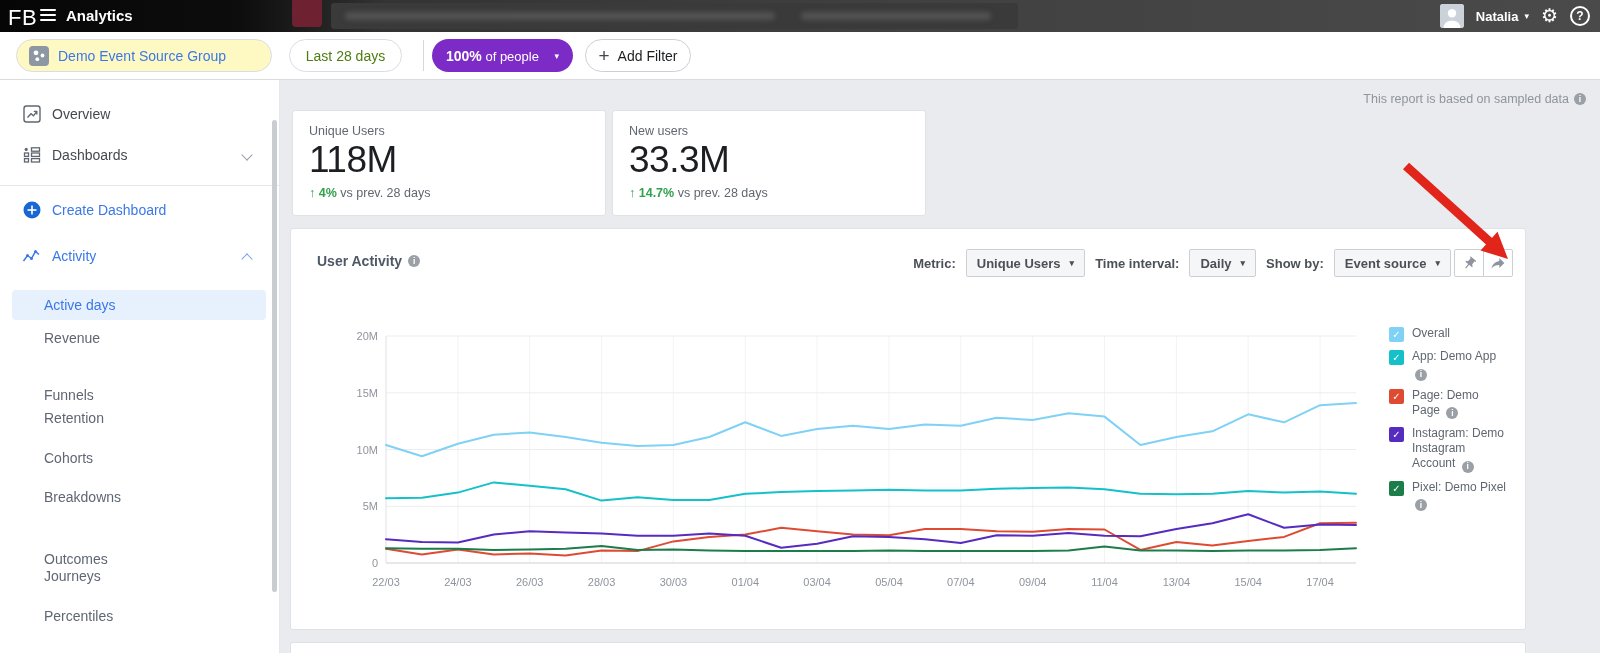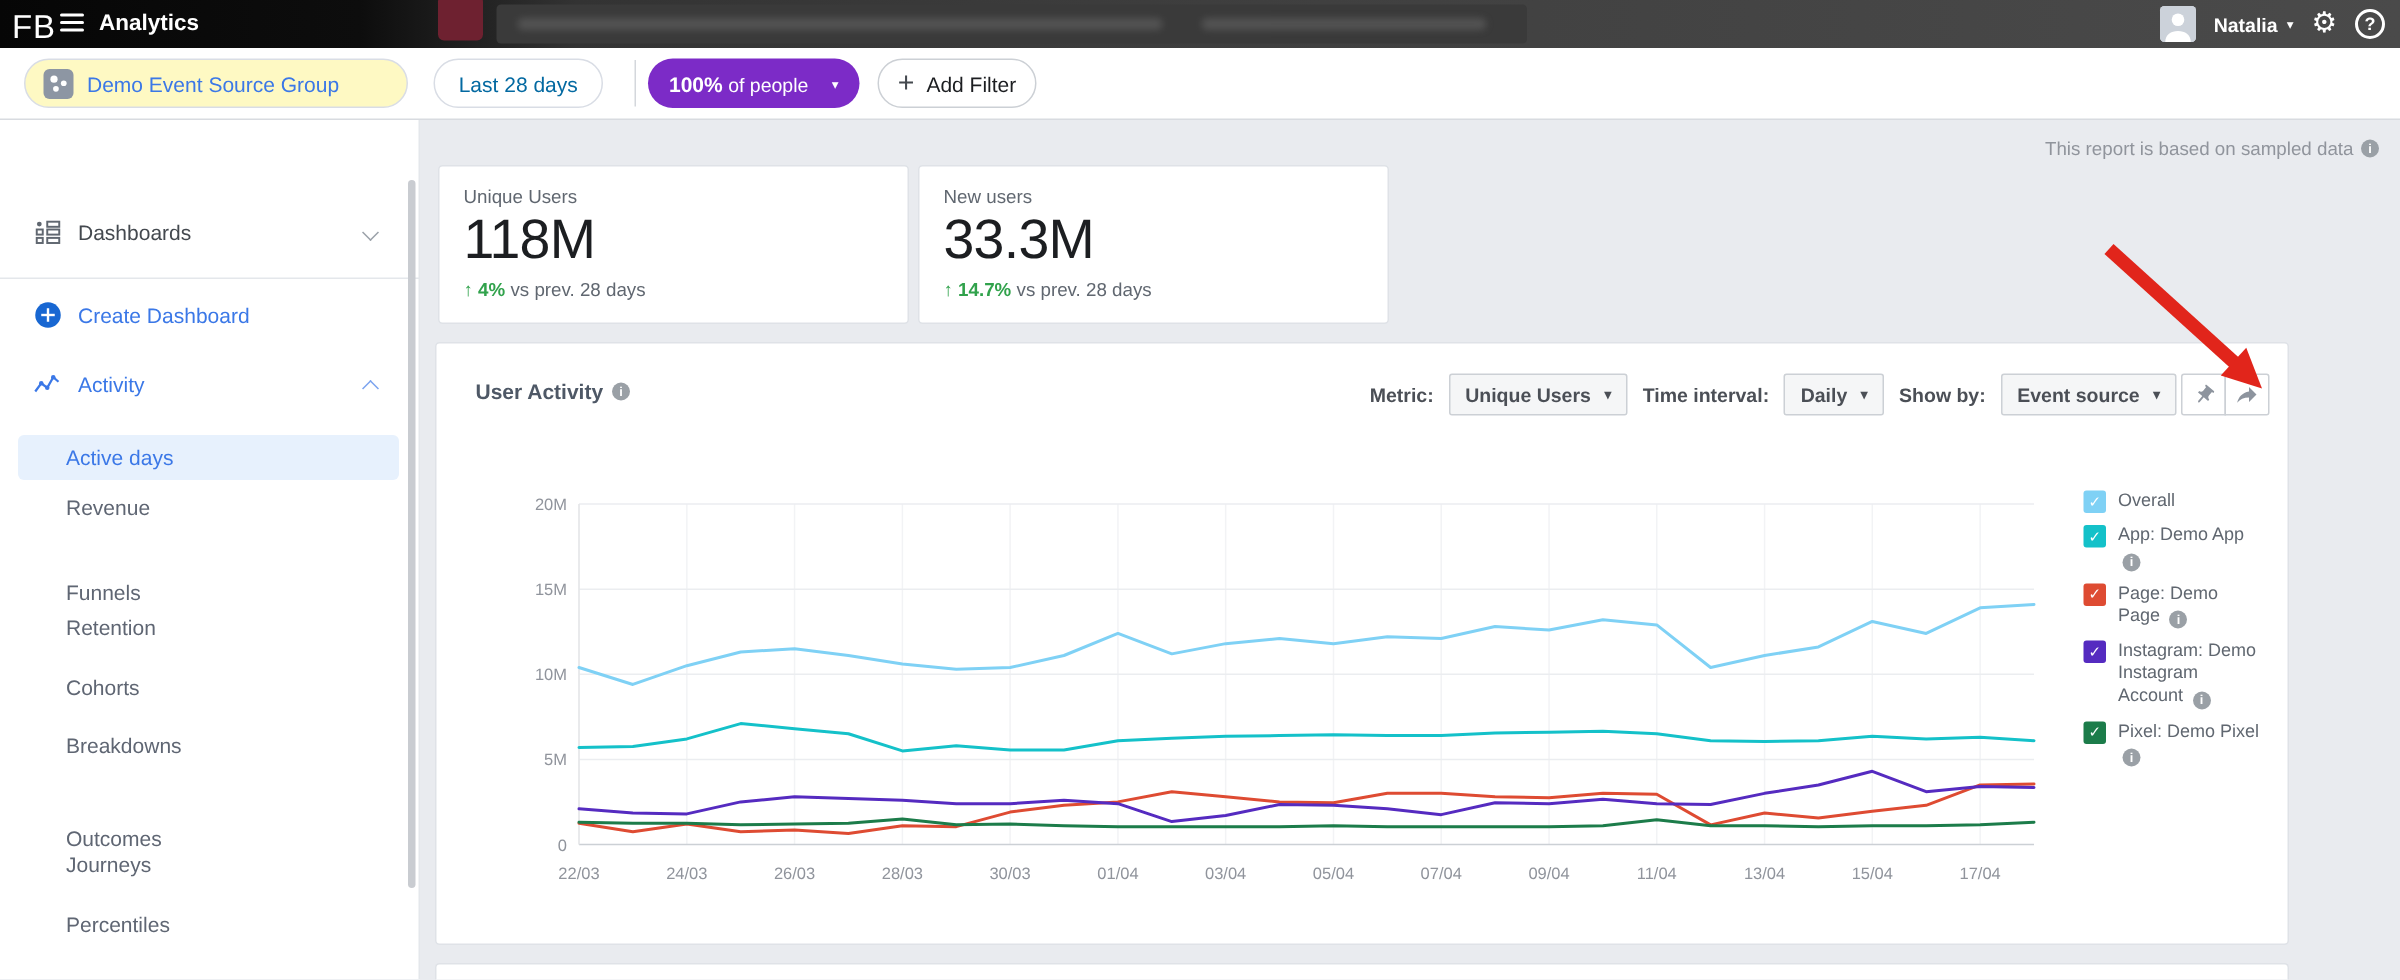--- a/index.html
+++ b/index.html
@@ -21,21 +21,21 @@
   .user-name { color:#fff; font-size:13px; font-weight:bold; }
   .tb-caret { color:#fff; font-size:9px; margin-left:-6px; }
   .gear { color:#fff; font-size:19px; line-height:32px; cursor:default; }
   .help { width:20px; height:20px; border:2px solid #fff; border-radius:50%; color:#fff; font-size:12px; font-weight:bold; text-align:center; line-height:16px; }
 
   
   .toolbar { position:absolute; left:0; top:32px; width:1600px; height:48px; background:#fff; border-bottom:1px solid #d8dbe0; z-index:4; }
   .pill { position:absolute; top:7px; height:33px; border-radius:17px; display:flex; align-items:center; font-size:14px; }
   .pill-source { left:16px; width:256px; background:#fef9c3; border:1px solid #d9dde5; color:#3b78e7; padding:0 12px; gap:9px; }
   .esg-icon { width:20px; height:20px; border-radius:4px; background:#8d96a3; flex:0 0 auto; }
-  .pill-range { left:289px; width:113px; background:#fff; border:1px solid #d9dde5; color:#0369a1; justify-content:center; }
+  .pill-range { left:289px; width:113px; background:#fff; border:1px solid #d9dde5; color:#4d7c0f; justify-content:center; }
   .tb-divider { position:absolute; left:423px; top:8px; width:1px; height:31px; background:#d4d7dc; }
   .pill-people { left:432px; width:141px; background:#7c2bc7; color:#fff; padding:0 14px; font-size:13px; justify-content:space-between; }
   .pill-people b { font-size:14px; }
   .pill-filter { left:585px; width:106px; background:#fff; border:1px solid #ccd0d5; color:#1c1e21; justify-content:center; gap:8px; }
   .plus-glyph { font-size:19px; color:#44494f; font-weight:normal; line-height:1; }
   .caret { font-size:9px; }
 
   
   .sidebar { position:absolute; left:0; top:80px; width:280px; height:573px; background:#fff; border-right:1px solid #e4e7eb; z-index:3; }
   .srow { position:absolute; left:0; width:100%; height:30px; display:flex; align-items:center; padding-left:22px; gap:10px; font-size:14px; color:#44494f; cursor:default; }
@@ -135,20 +135,30 @@
     <span><b>100%</b><span> of people</span></span>
     <span class="caret">▾</span>
   </div>
   <div class="pill pill-filter">
     <span class="plus-glyph">+</span>
     <span>Add Filter</span>
   </div>
 </div>
 
 <div class="sidebar">
+  <div class="srow" style="top:19px;">
+    <span class="sicon">
+      <svg width="20" height="20" viewBox="0 0 20 20" fill="none" stroke="#606770" stroke-width="1.4">
+          <rect x="2" y="2" width="16" height="16" rx="2.5"></rect>
+          <polyline points="5.5,13.5 9,9.8 11.5,11.8 14.6,7.6"></polyline>
+          <polyline points="11.8,7.4 14.8,7.4 14.8,10.4"></polyline>
+        </svg>
+    </span>
+    <span class="grow">Overview</span>
+  </div>
   <div class="srow" style="top:60px;">
     <span class="sicon">
       <svg width="20" height="20" viewBox="0 0 20 20" fill="none" stroke="#606770" stroke-width="1.3">
           <circle cx="4.2" cy="4.4" r="1.6" fill="#606770" stroke="none"></circle>
           <rect x="2.5" y="8" width="4" height="3.4"></rect>
           <rect x="2.5" y="13.6" width="4" height="3.4"></rect>
           <rect x="9.5" y="2.8" width="8" height="3.4"></rect>
           <rect x="9.5" y="8" width="8" height="3.4"></rect>
           <rect x="9.5" y="13.6" width="8" height="3.4"></rect>
         </svg>

